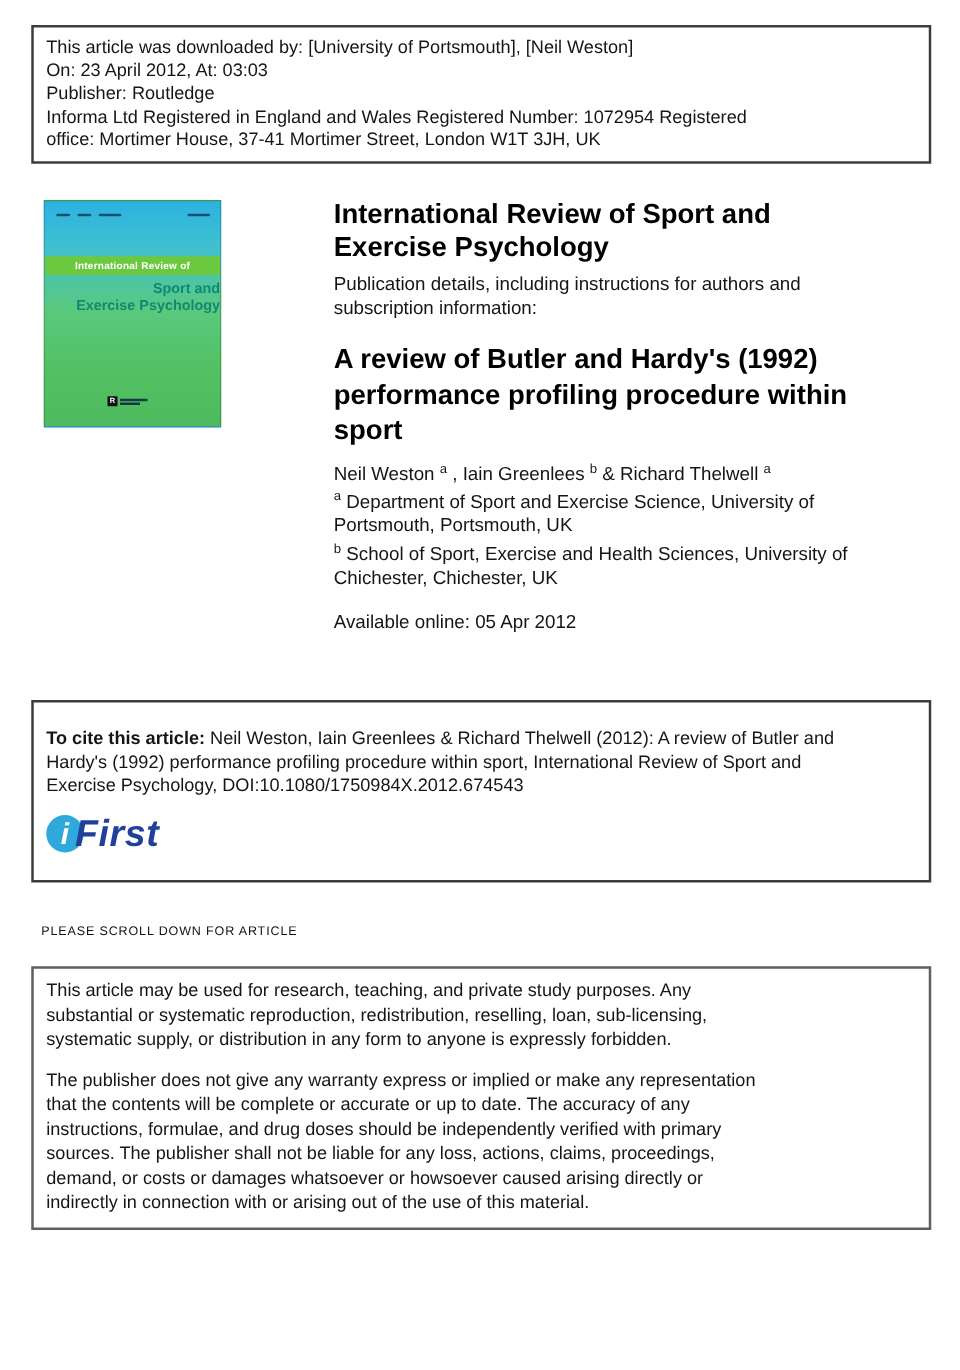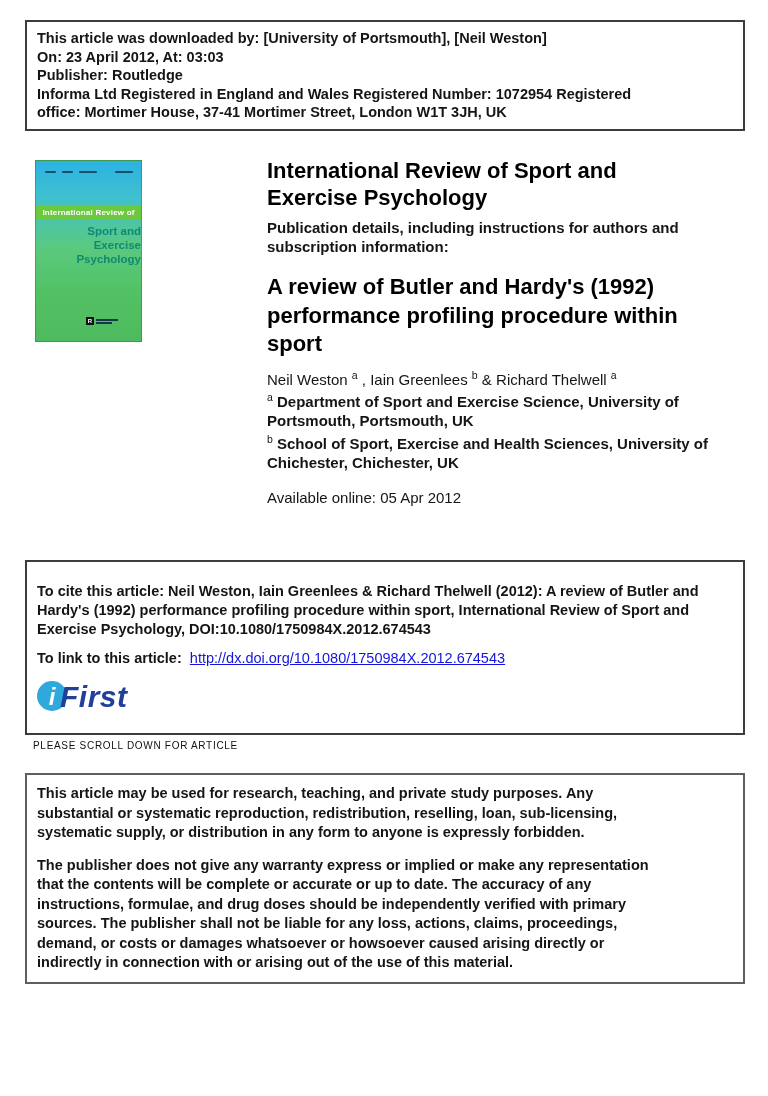--- a/index.html
+++ b/index.html
@@ -2,30 +2,30 @@
 <html><head>
 <meta charset="utf-8">
 <style>
   html,body{margin:0;padding:0;}
   body{
     width:768px;height:1096px;position:relative;background:#ffffff;
     font-family:"Liberation Sans",sans-serif;color:#151515;
     -webkit-font-smoothing:antialiased;
   }
   p{margin:0;}
-  .pre{white-space:pre-line;font-weight:bold;}
+  .pre{white-space:pre-line;}
   .box{
     position:absolute;left:25px;width:720px;box-sizing:border-box;
     border:2px solid #3c3c3c;padding:7px 10px;background:#fff;
   }
   
   .download-box{top:20px;font-size:14.5px;line-height:18.6px;}
   
   .cover{
-    position:absolute;left:35px;top:160px;width:107px;height:182px;
+    position:absolute;left:35px;top:160px;width:142px;height:182px;
     background:linear-gradient(180deg,#2cb2e2 0%,#3fc0cf 20%,#5ac97e 48%,#52c163 75%,#4eba5e 100%);
     border:1px solid rgba(0,0,0,0.18);box-sizing:border-box;overflow:hidden;
   }
   .cover-dashes{position:absolute;top:10px;left:7px;right:7px;height:3px;}
   .cover-dashes i{position:absolute;top:0;height:2px;background:#174f6e;border-radius:1px;}
   .cover-dashes i:nth-child(1){left:2px;width:11px;}
   .cover-dashes i:nth-child(2){left:19px;width:11px;}
   .cover-dashes i:nth-child(3){left:36px;width:18px;}
   .cover-dashes i:nth-child(4){right:1px;width:18px;}
   .cover-band{
@@ -118,21 +118,20 @@
 Portsmouth, Portsmouth, UK</span></p>
   <p class="affil"><sup>b</sup> <span class="pre">School of Sport, Exercise and Health Sciences, University of
 Chichester, Chichester, UK</span></p>
   <p class="available">Available online: 05 Apr 2012</p>
 </div>
 
 <section class="box cite-box">
   <p><b>To cite this article:</b><span class="pre"> Neil Weston, Iain Greenlees &amp; Richard Thelwell (2012): A review of Butler and
 Hardy's (1992) performance profiling procedure within sport, International Review of Sport and
 Exercise Psychology, DOI:10.1080/1750984X.2012.674543</span></p>
-  <p class="linkline"><b>To link to this article:</b>&nbsp; <a class="link">http://dx.doi.org/10.1080/1750984X.2012.674543</a></p>
   <div class="ifirst">
     <span class="ifirst-circle">
         <span>i</span>
       </span>
     <span class="ifirst-first">First</span>
   </div>
 </section>
 
 <p class="scroll-note">PLEASE SCROLL DOWN FOR ARTICLE</p>
 

